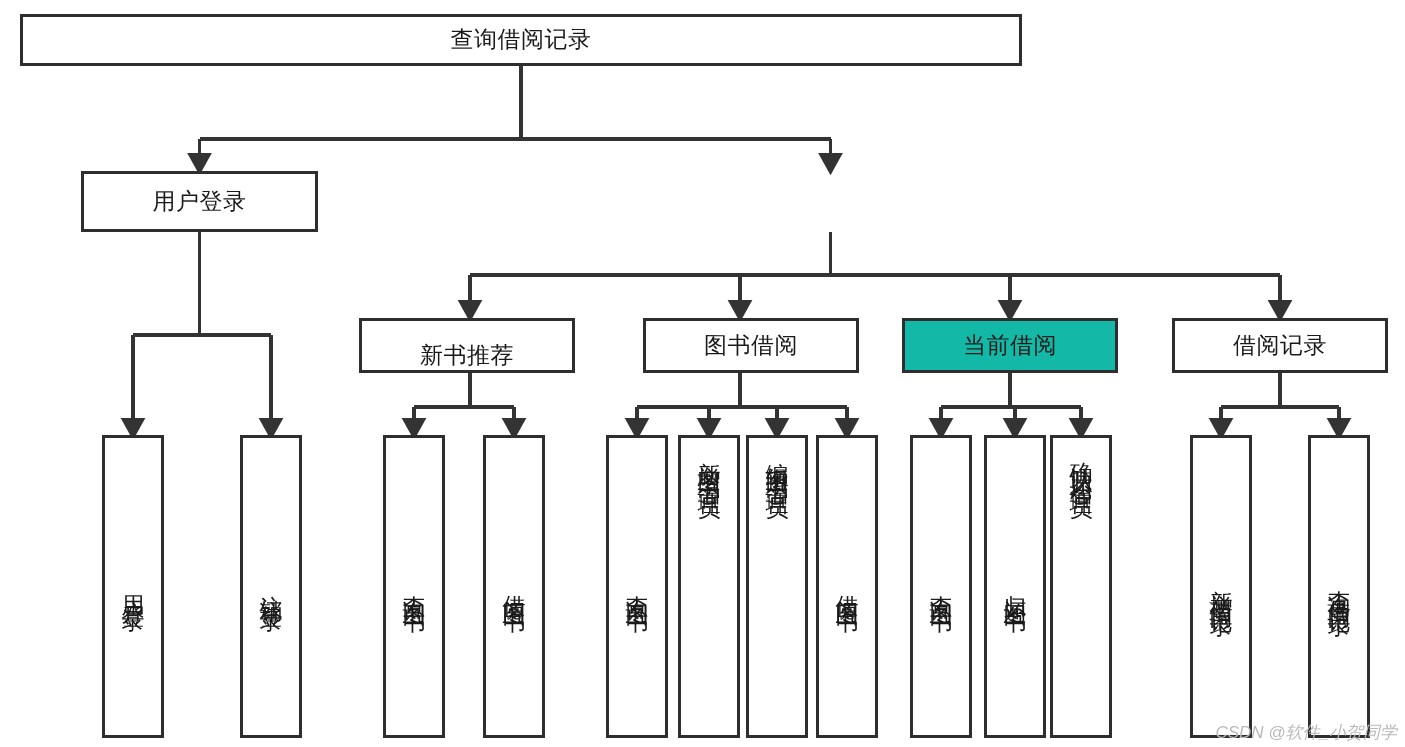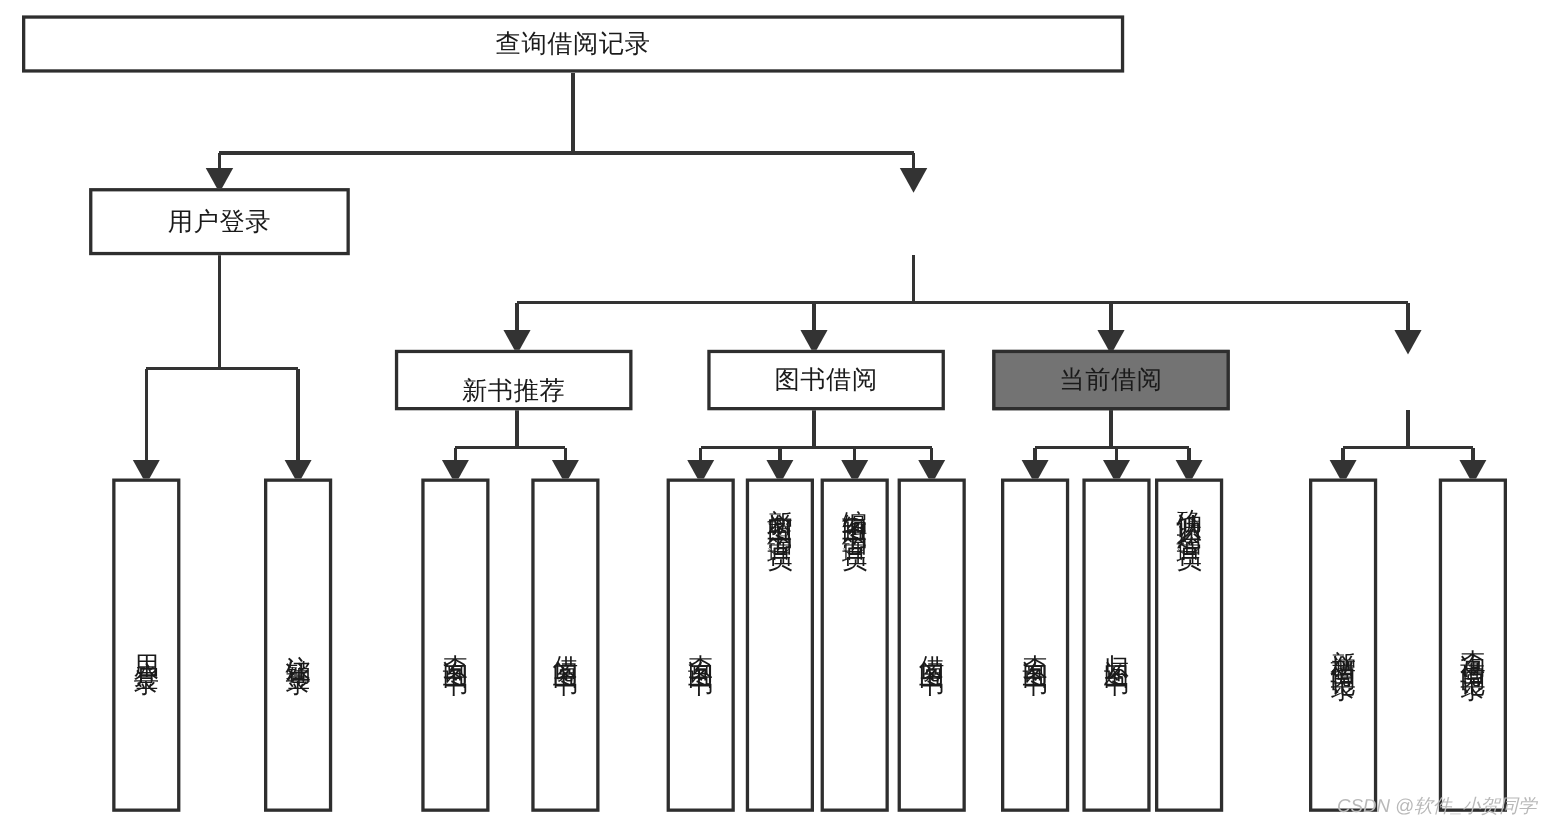--- a/index.html
+++ b/index.html
@@ -138,22 +138,25 @@
   <div class="node-box" style="left: 81px; top: 171px; width: 237px; height: 61px; border-color: rgb(46, 46, 46); background: rgb(255, 255, 255);">
     <span class="node-label-h" style="color: rgb(26, 26, 26);">用户登录</span>
   </div>
 
   <div class="node-box" style="left: 359px; top: 318px; width: 216px; height: 55px; border-color: rgb(46, 46, 46); background: rgb(255, 255, 255); align-items: flex-end;">
     <span class="node-label-h" style="color: rgb(26, 26, 26);">新书推荐</span>
   </div>
   <div class="node-box" style="left: 632px; top: 318px; width: 216px; height: 55px; border-color: rgb(46, 46, 46); background: rgb(255, 255, 255); margin-left: 11px;">
     <span class="node-label-h" style="color: rgb(26, 26, 26);">图书借阅</span>
   </div>
-  <div class="node-box" style="left: 902px; top: 318px; width: 216px; height: 55px; border-color: rgb(46, 46, 46); background: #737373;">
+  <div class="node-box" style="left: 902px; top: 318px; width: 216px; height: 55px; border-color: rgb(46, 46, 46); background: #14b8a6;">
     <span class="node-label-h" style="color: rgb(26, 26, 26);">当前借阅</span>
+  </div>
+  <div class="node-box" style="left: 1172px; top: 318px; width: 216px; height: 55px; border-color: rgb(46, 46, 46); background: rgb(255, 255, 255);">
+    <span class="node-label-h" style="color: rgb(26, 26, 26);">借阅记录</span>
   </div>
 
   <div class="node-box leaf centered" style="left: 102px; top: 435px; width: 62px; height: 303px; border-color: rgb(46, 46, 46); background: rgb(255, 255, 255);">
     <span class="node-label-v" style="color: rgb(26, 26, 26);">用户登录</span>
   </div>
   <div class="node-box leaf centered" style="left: 240px; top: 435px; width: 62px; height: 303px; border-color: rgb(46, 46, 46); background: rgb(255, 255, 255);">
     <span class="node-label-v" style="color: rgb(26, 26, 26);">注销登录</span>
   </div>
   <div class="node-box leaf centered" style="left: 383px; top: 435px; width: 62px; height: 303px; border-color: rgb(46, 46, 46); background: rgb(255, 255, 255);">
     <span class="node-label-v" style="color: rgb(26, 26, 26);">查询图书</span>

